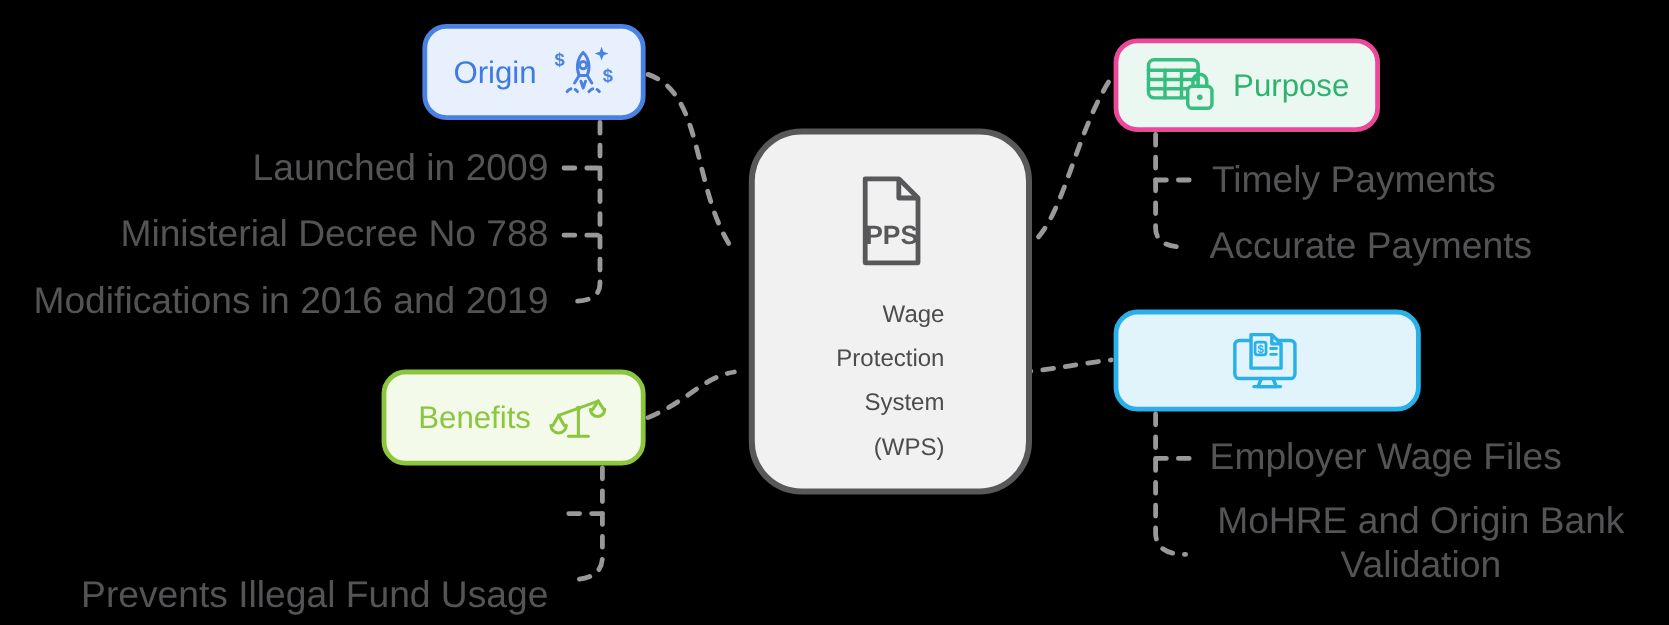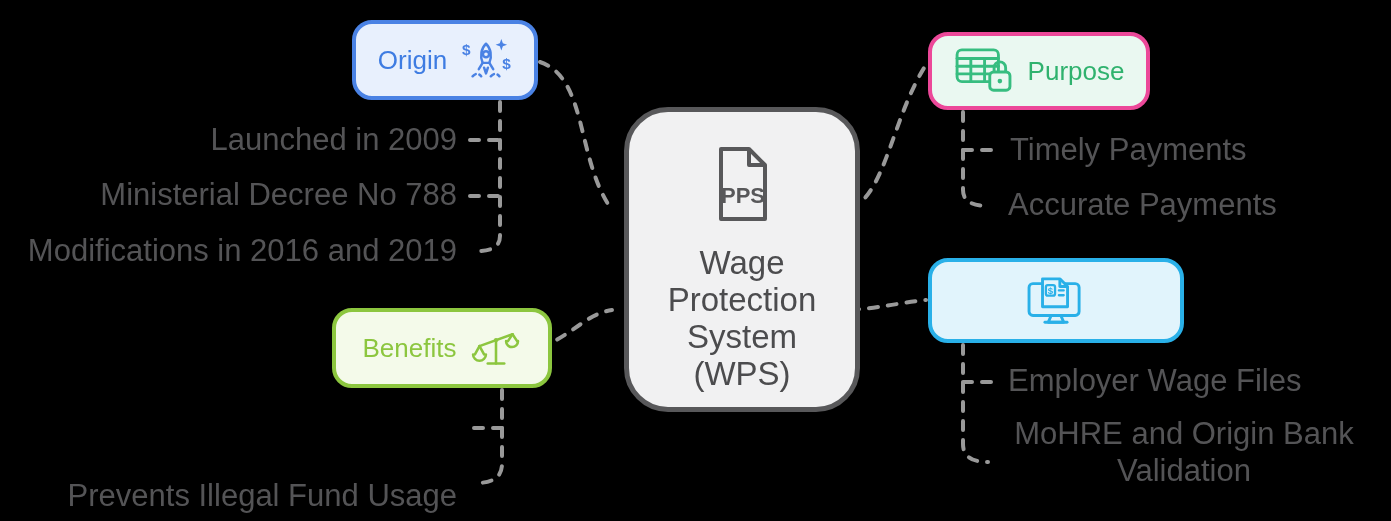--- a/index.html
+++ b/index.html
@@ -21,38 +21,38 @@
     left:352px;top:20px;width:186px;height:80px;
     background:#e8f0fd;border:4px solid #4a82e4;gap:13px;
   }
   .node-origin .label{color:#3e7ce2;}
   .node-purpose{
     left:928px;top:32px;width:222px;height:78px;
     background:#eaf8f1;border:4px solid #ec4899;gap:14px;
   }
   .node-purpose .label{color:#2fb26e;}
   .node-benefits{
-    left:332px;top:308px;width:220px;height:80px;
+    left:318px;top:308px;width:220px;height:80px;
     background:#f4faea;border:4px solid #8cc63f;gap:15px;
   }
   .node-benefits .label{color:#8cc63f;}
   .node-monitoring{
     left:928px;top:258px;width:256px;height:85px;
     background:#e1f4fc;border:4px solid #29b0e8;gap:14px;
   }
   .node-monitoring .label{color:#29a9e2;}
   .node-center{
     left:612px;top:107px;width:236px;height:305px;
     background:#f1f1f2;border:5px solid #58585a;border-radius:44px;
     flex-direction:column;justify-content:flex-start;
     padding-top:34px;gap:22px;margin-left:12px;
   }
   .center-title{
-    color:#4c4c4e;font-size:33px;line-height:37px;
-    text-align:center;white-space:pre-line;
+    color:#4c4c4e;font-size:20px;line-height:37px;
+    text-align:right;white-space:pre-line;
   }
   .leaf{
     position:absolute;z-index:2;
     color:#545456;font-size:31px;line-height:32px;white-space:nowrap;
   }
   .leaf-right-aligned{text-align:right;}
   .leaf-launched{right:934px;top:124px;}
   .leaf-ministerial{right:934px;top:179px;}
   .leaf-modifications{right:934px;top:235px;}
   .leaf-salary{right:934px;top:412px;}

